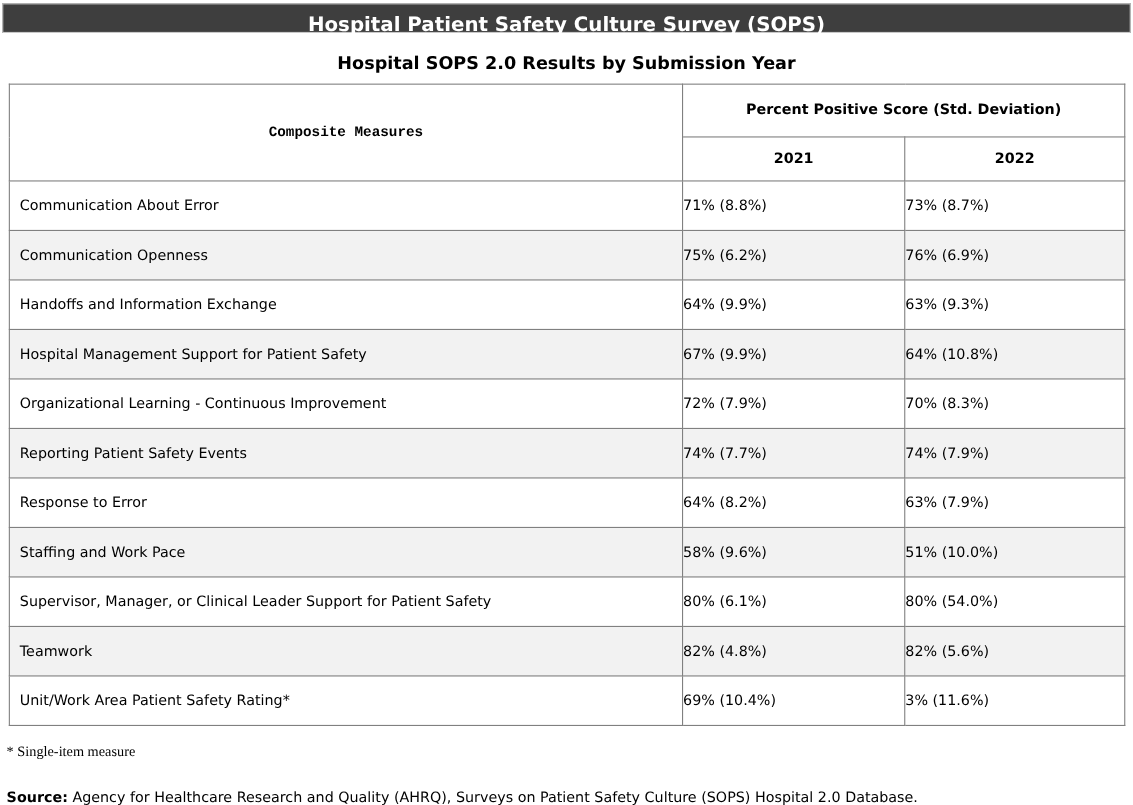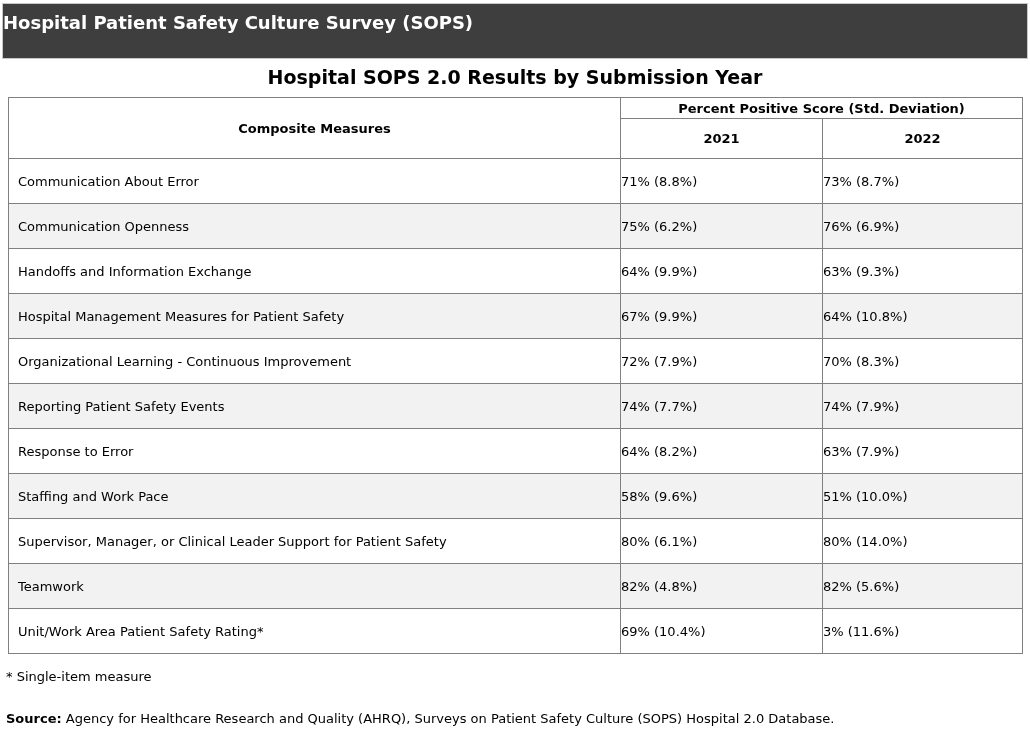--- a/index.html
+++ b/index.html
@@ -6,67 +6,69 @@
   html, body { background: #ffffff; }
   body {
     width: 1030px;
     height: 732px;
     font-family: "DejaVu Sans", "Liberation Sans", sans-serif;
     color: #000000;
     overflow: hidden;
   }
   .title-bar {
     margin: 3px 2px 0 2px;
-    height: 56px;
+    height: 27px;
     background: #3e3e3e;
     border: 1px solid #c8c8c8;
+    text-align: center;
     line-height: 38px;
     color: #ffffff;
     font-size: 18px;
     font-weight: bold;
   }
   .subtitle {
-    margin-top: 7px;
+    margin-top: 18px;
     text-align: center;
-    font-size: 19px;
+    font-size: 16px;
     font-weight: bold;
     color: #000000;
   }
   table.sops {
     margin: 9px 8px 0 8px;
     width: 1014px;
     border-collapse: collapse;
     table-layout: fixed;
     border: 1px solid #6a6a6a;
   }
   table.sops th, table.sops td {
     border: 1px solid #808080;
     font-size: 13px;
     vertical-align: middle;
   }
   table.sops thead th {
     font-weight: bold;
     text-align: center;
     background: #ffffff;
   }
-  th.group-header { height: 21px; padding: 2px 4px; }
+  th.group-header { height: 21px; padding: 16px 4px; }
   th.year-header  { height: 40px; }
-  th.measure-header { text-align: center; }
+  th.measure-header { text-align: center; font-family: Liberation Mono, monospace; }
   tbody td { height: 45px; margin-left: 13px; }
   td.measure-cell {
     text-align: left;
     padding-left: 9px;
     padding-right: 8px;
   }
   td.value-cell { }
   tbody tr:nth-child(even) { background: #f2f2f2; }
   tbody tr:nth-child(odd)  { background: #ffffff; }
   .footnote {
     margin: 15px 0 0 6px;
     font-size: 13px;
+    font-family: Liberation Serif, serif;
   }
   .source {
     margin: 26px 0 0 6px;
     font-size: 13px;
     line-height: 17px;
   }
   .source .source-label { font-weight: bold; }
 </style>
 </head>
 <body>
@@ -103,21 +105,21 @@
       <td class="measure-cell">Communication Openness</td>
       <td class="value-cell">75% (6.2%)</td>
       <td class="value-cell">76% (6.9%)</td>
     </tr>
     <tr>
       <td class="measure-cell">Handoffs and Information Exchange</td>
       <td class="value-cell">64% (9.9%)</td>
       <td class="value-cell">63% (9.3%)</td>
     </tr>
     <tr>
-      <td class="measure-cell">Hospital Management Measures for Patient Safety</td>
+      <td class="measure-cell">Hospital Management Support for Patient Safety</td>
       <td class="value-cell">67% (9.9%)</td>
       <td class="value-cell">64% (10.8%)</td>
     </tr>
     <tr>
       <td class="measure-cell">Organizational Learning - Continuous Improvement</td>
       <td class="value-cell">72% (7.9%)</td>
       <td class="value-cell">70% (8.3%)</td>
     </tr>
     <tr>
       <td class="measure-cell">Reporting Patient Safety Events</td>
@@ -130,21 +132,21 @@
       <td class="value-cell">63% (7.9%)</td>
     </tr>
     <tr>
       <td class="measure-cell">Staffing and Work Pace</td>
       <td class="value-cell">58% (9.6%)</td>
       <td class="value-cell">51% (10.0%)</td>
     </tr>
     <tr>
       <td class="measure-cell">Supervisor, Manager, or Clinical Leader Support for Patient Safety</td>
       <td class="value-cell">80% (6.1%)</td>
-      <td class="value-cell">80% (14.0%)</td>
+      <td class="value-cell">80% (54.0%)</td>
     </tr>
     <tr>
       <td class="measure-cell">Teamwork</td>
       <td class="value-cell">82% (4.8%)</td>
       <td class="value-cell">82% (5.6%)</td>
     </tr>
     <tr>
       <td class="measure-cell">Unit/Work Area Patient Safety Rating*</td>
       <td class="value-cell">69% (10.4%)</td>
       <td class="value-cell">3% (11.6%)</td>

